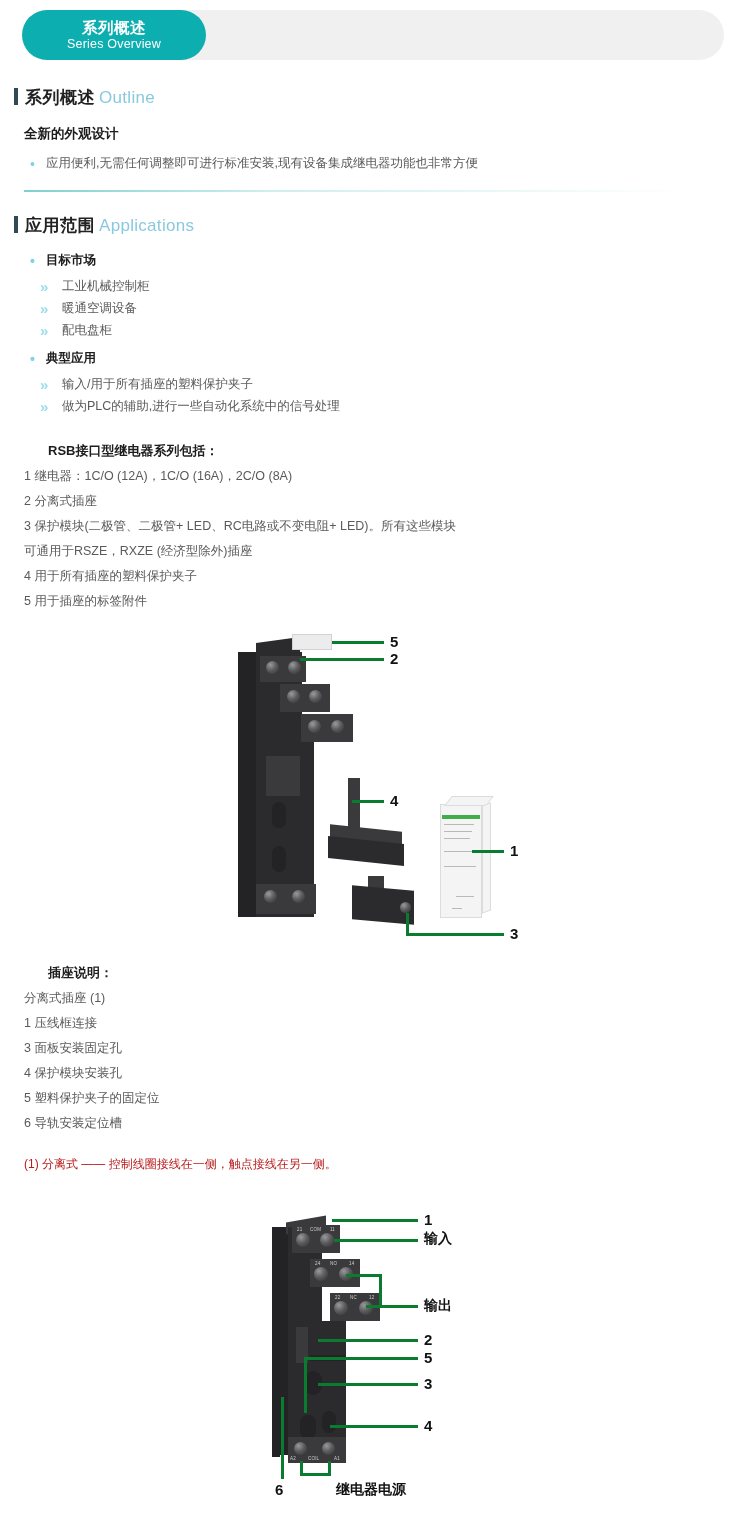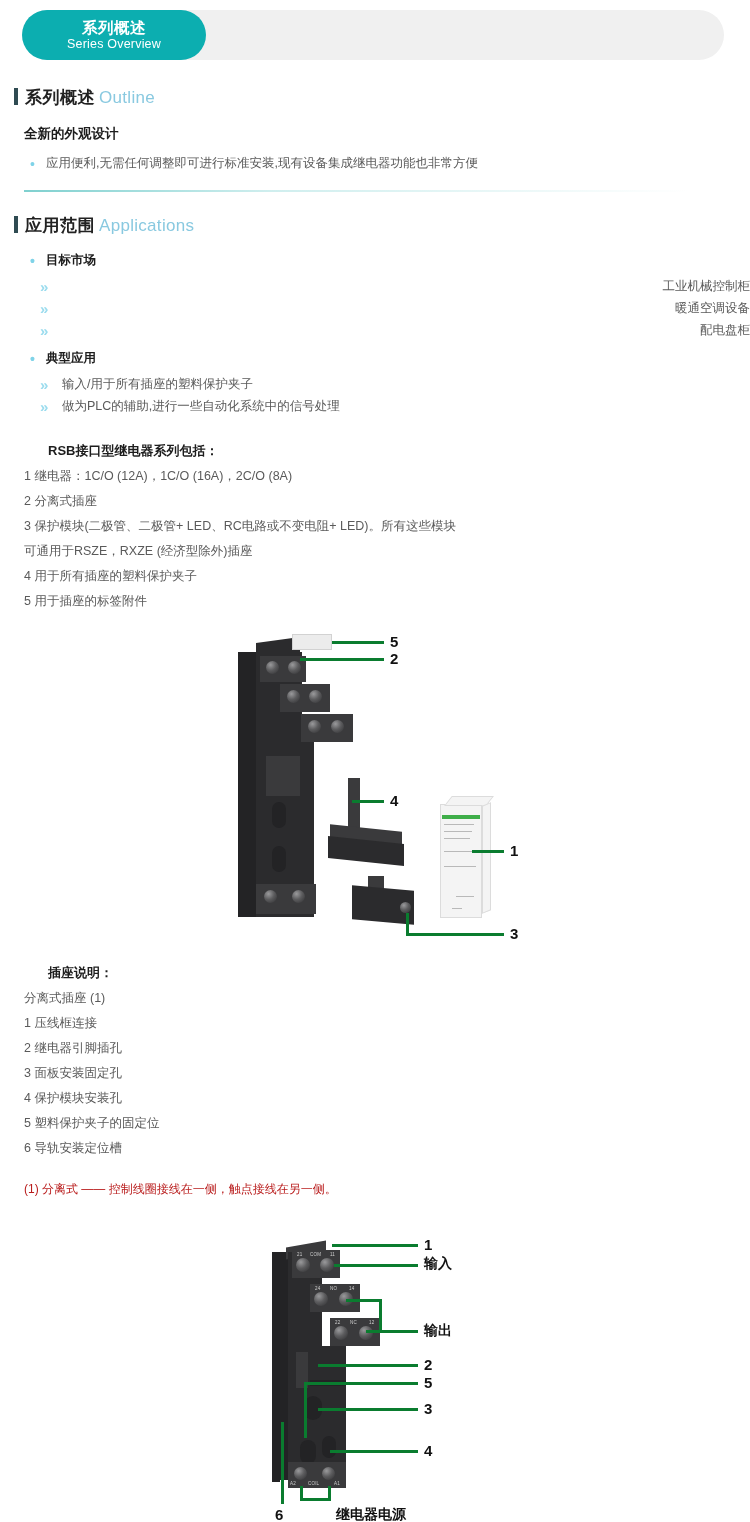--- a/index.html
+++ b/index.html
@@ -248,21 +248,21 @@
   <div style="margin-top:22px;">
     <div class="section-head">
       <span class="accent"></span>
       <span class="cn">应用范围</span>
       <span class="en">Applications</span>
     </div>
 
     <ul class="dot-list" style="margin-top:12px;">
       <li class="strong">目标市场</li>
     </ul>
-    <ul class="chev-list" style="margin-top:2px;margin-left:40px;text-align:right;">
+    <ul class="chev-list" style="margin-top:2px;margin-left:40px;">
       <li>工业机械控制柜</li>
       <li>暖通空调设备</li>
       <li>配电盘柜</li>
     </ul>
 
     <ul class="dot-list" style="margin-top:6px;">
       <li class="strong">典型应用</li>
     </ul>
     <ul class="chev-list" style="margin-top:2px;margin-left:40px;">
       <li>输入/用于所有插座的塑料保护夹子</li>
@@ -343,21 +343,20 @@
 
     <div class="lead lead-v" style="left:406px; top:283px; height:22px;"></div>
     <div class="lead lead-h" style="left:406px; top:303px; width:98px;"></div>
     <div class="callout-num" style="left:510px; top:295px;">3</div>
   </div>
 
   <div class="block" style="margin-top:4px;">
     <div class="title">插座说明：</div>
     <p>分离式插座 (1)</p>
     <p>1 压线框连接</p>
-    <p>2 继电器引脚插孔</p>
     <p>3 面板安装固定孔</p>
     <p>4 保护模块安装孔</p>
     <p>5 塑料保护夹子的固定位</p>
     <p>6 导轨安装定位槽</p>
   </div>
 
   <div class="footnote" style="margin-top:18px;">(1) 分离式 —— 控制线圈接线在一侧，触点接线在另一侧。</div>
 
   <div class="figure fig2" style="margin-top:22px;">
 

